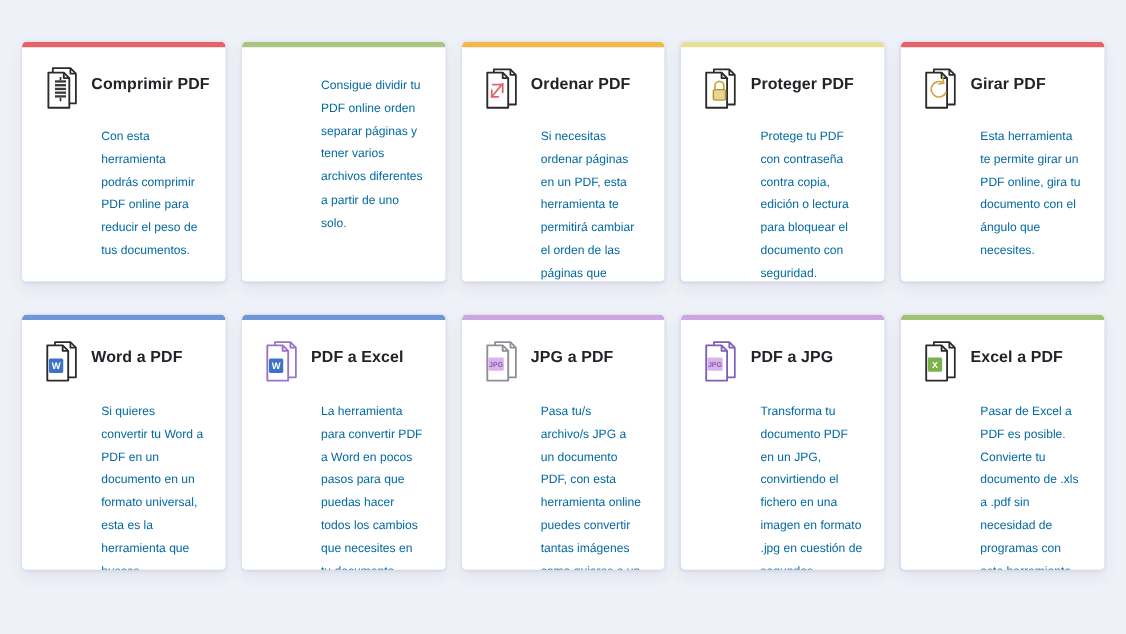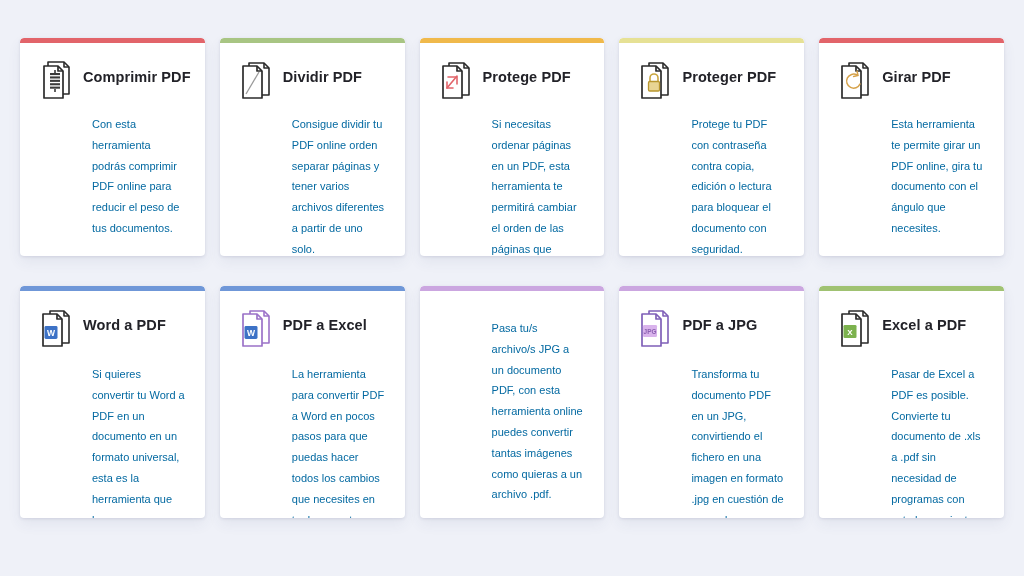--- a/index.html
+++ b/index.html
@@ -118,52 +118,40 @@
             <path d="M19 12 v3 M19 34 v-3" stroke="#2b2b2b" stroke-width="1.5" fill="none"></path>
           </svg>
         </span>
         <div class="card-title">Comprimir PDF</div>
       </div>
       <div class="card-desc">Con esta herramienta podrás comprimir PDF online para reducir el peso de tus documentos.</div>
     </div>
 
     <div class="card">
       <div class="accent" style="background:#a8c583"></div>
-      <div class="card-head">
-        <span class="card-icon">
-          <svg viewBox="0 0 38 44">
-            <path d="M13 5 H28 L33 10 V37 H13 Z" fill="#fff" stroke="#2b2b2b" stroke-width="1.6" stroke-linejoin="round"></path>
-            <path d="M28 5 V10 H33" fill="none" stroke="#2b2b2b" stroke-width="1.6" stroke-linejoin="round"></path>
-            <path d="M7 8 H21 L26 13 V40 H7 Z" fill="#fff" stroke="#2b2b2b" stroke-width="1.7" stroke-linejoin="round"></path>
-            <path d="M21 8 V13 H26" fill="none" stroke="#2b2b2b" stroke-width="1.7" stroke-linejoin="round"></path>
-            <path d="M10 36 L23 14" stroke="#9a9a9a" stroke-width="1.3" fill="none"></path>
-          </svg>
-        </span>
-        <div class="card-title">Dividir PDF</div>
-      </div>
       <div class="card-desc">Consigue dividir tu PDF online orden separar páginas y tener varios archivos diferentes a partir de uno solo.</div>
     </div>
 
     <div class="card">
       <div class="accent" style="background:#f0b94b"></div>
       <div class="card-head">
         <span class="card-icon">
           <svg viewBox="0 0 38 44">
             <path d="M13 5 H28 L33 10 V37 H13 Z" fill="#fff" stroke="#2b2b2b" stroke-width="1.6" stroke-linejoin="round"></path>
             <path d="M28 5 V10 H33" fill="none" stroke="#2b2b2b" stroke-width="1.6" stroke-linejoin="round"></path>
             <path d="M7 8 H21 L26 13 V40 H7 Z" fill="#fff" stroke="#2b2b2b" stroke-width="1.7" stroke-linejoin="round"></path>
             <path d="M21 8 V13 H26" fill="none" stroke="#2b2b2b" stroke-width="1.7" stroke-linejoin="round"></path>
             <g stroke="#e2646a" stroke-width="1.6" fill="none" stroke-linecap="round">
               <path d="M21 18 L11 30"></path>
               <path d="M11 24 L11 30 L17 30"></path>
               <path d="M12 19 L21 19 L21 26"></path>
             </g>
           </svg>
         </span>
-        <div class="card-title">Protege PDF</div>
+        <div class="card-title">Ordenar PDF</div>
       </div>
       <div class="card-desc">Si necesitas ordenar páginas en un PDF, esta herramienta te permitirá cambiar el orden de las páginas que desees.</div>
     </div>
 
     <div class="card">
       <div class="accent" style="background:#e6e195"></div>
       <div class="card-head">
         <span class="card-icon">
           <svg viewBox="0 0 38 44">
             <path d="M14 5 H28 L33 10 V37 H14 Z" fill="#fff" stroke="#2b2b2b" stroke-width="1.6" stroke-linejoin="round"></path>
@@ -234,20 +222,33 @@
             <text x="15" y="29.8" font-family="'Liberation Sans',sans-serif" font-size="8.5" font-weight="bold" fill="#ffffff" text-anchor="middle">W</text>
           </svg>
         </span>
         <div class="card-title">PDF a Excel</div>
       </div>
       <div class="card-desc">La herramienta para convertir PDF a Word en pocos pasos para que puedas hacer todos los cambios que necesites en tu documento.</div>
     </div>
 
     <div class="card">
       <div class="accent" style="background:#cba6e0"></div>
+      <div class="card-head">
+        <span class="card-icon">
+          <svg viewBox="0 0 38 44">
+            <path d="M14 5 H28 L33 10 V37 H14 Z" fill="#fff" stroke="#8e8e96" stroke-width="1.6" stroke-linejoin="round"></path>
+            <path d="M28 5 V10 H33" fill="none" stroke="#8e8e96" stroke-width="1.6" stroke-linejoin="round"></path>
+            <path d="M7 8 H21 L26 13 V40 H7 Z" fill="#fff" stroke="#8e8e96" stroke-width="1.7" stroke-linejoin="round"></path>
+            <path d="M21 8 V13 H26" fill="none" stroke="#8e8e96" stroke-width="1.7" stroke-linejoin="round"></path>
+            <rect x="8" y="19" width="14" height="12" rx="1.3" fill="#d9b3ec"></rect>
+            <text x="15" y="27.6" font-family="'Liberation Sans',sans-serif" font-size="6.4" font-weight="bold" fill="#8a5fb0" text-anchor="middle">JPG</text>
+          </svg>
+        </span>
+        <div class="card-title">JPG a PDF</div>
+      </div>
       <div class="card-desc">Pasa tu/s archivo/s JPG a un documento PDF, con esta herramienta online puedes convertir tantas imágenes como quieras a un archivo .pdf.</div>
     </div>
 
     <div class="card">
       <div class="accent" style="background:#cba6e0"></div>
       <div class="card-head">
         <span class="card-icon">
           <svg viewBox="0 0 38 44">
             <path d="M14 5 H28 L33 10 V37 H14 Z" fill="#fff" stroke="#7f5fb8" stroke-width="1.6" stroke-linejoin="round"></path>
             <path d="M28 5 V10 H33" fill="none" stroke="#7f5fb8" stroke-width="1.6" stroke-linejoin="round"></path>

